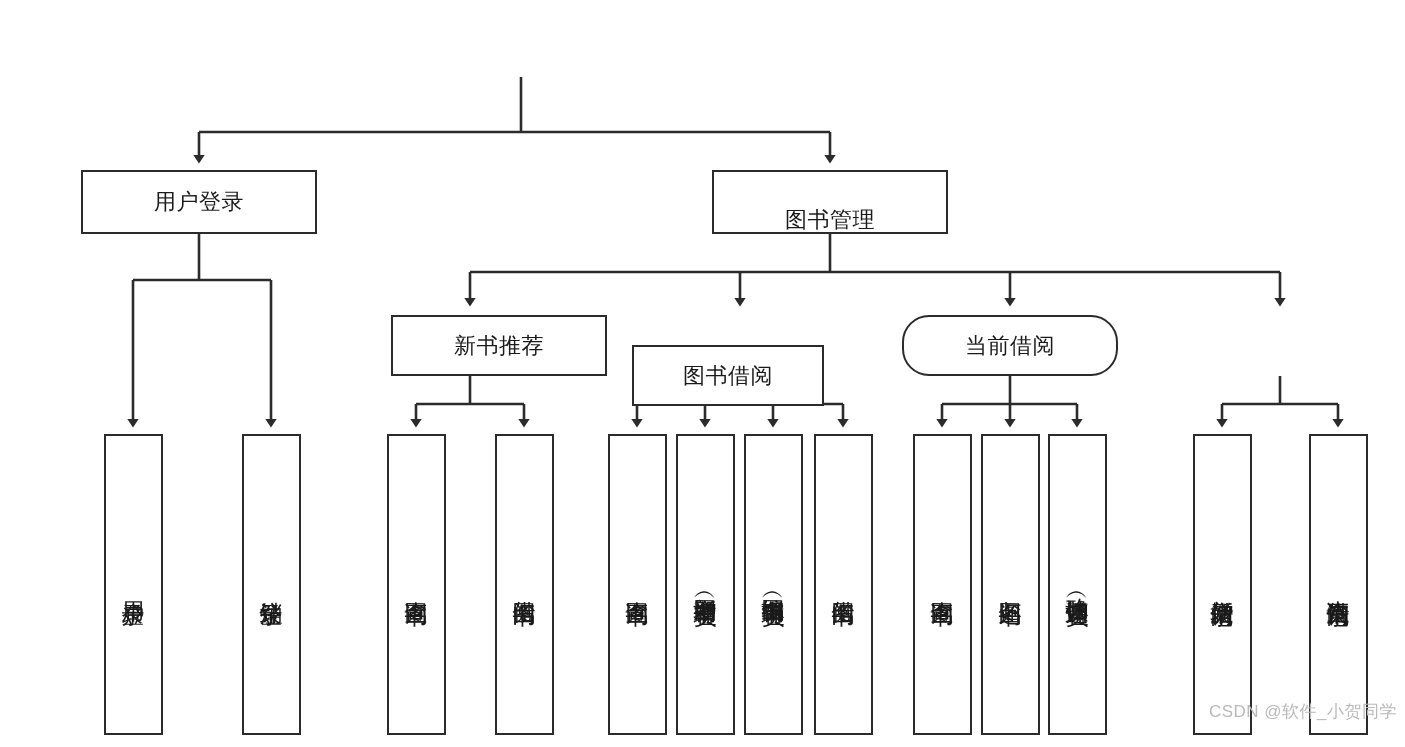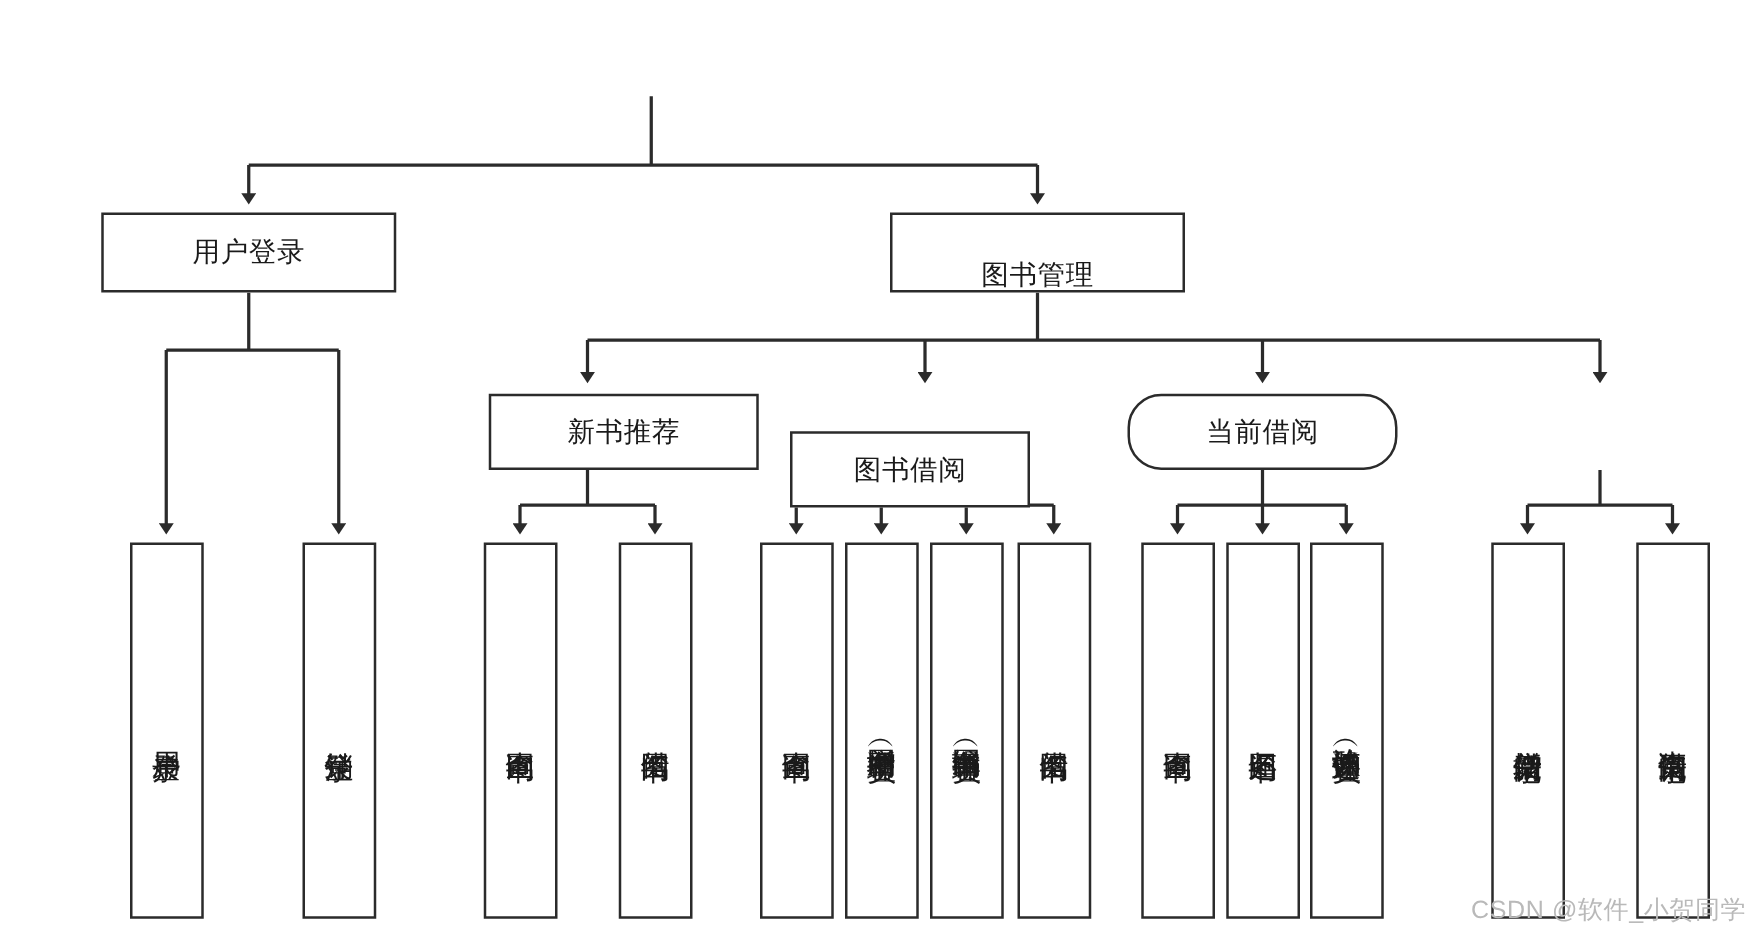--- a/index.html
+++ b/index.html
@@ -57,22 +57,22 @@
     text-orientation: upright;
     font-size: 23px;
     line-height: 1.22;
     letter-spacing: 1px;
     white-space: normal;
     max-height: 280px;
   }
   .watermark {
     position: absolute;
     right: 8px;
-    bottom: 6px;
-    font-size: 20px;
+    bottom: 24px;
+    font-size: 17px;
     color: #b9b9b9;
     letter-spacing: 0.5px;
     user-select: none;
   }
 </style>
 </head>
 <body>
 
 <div id="canvas">
 

